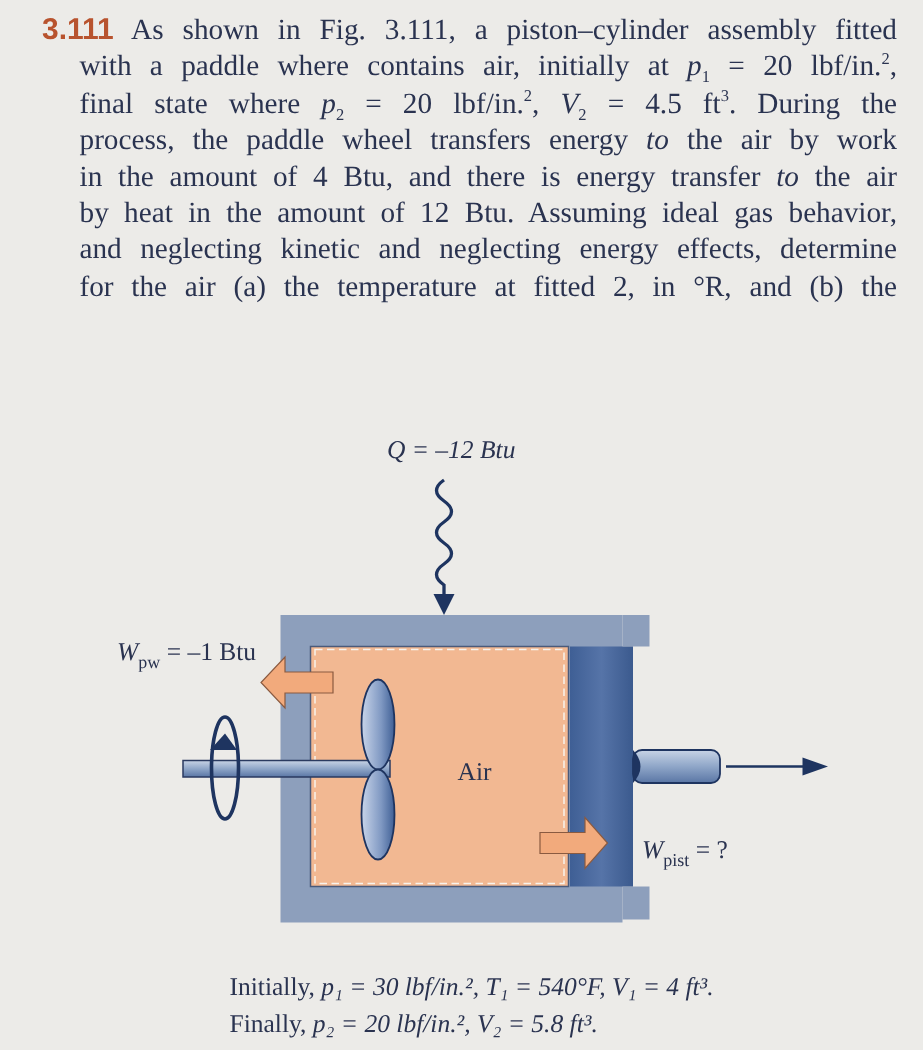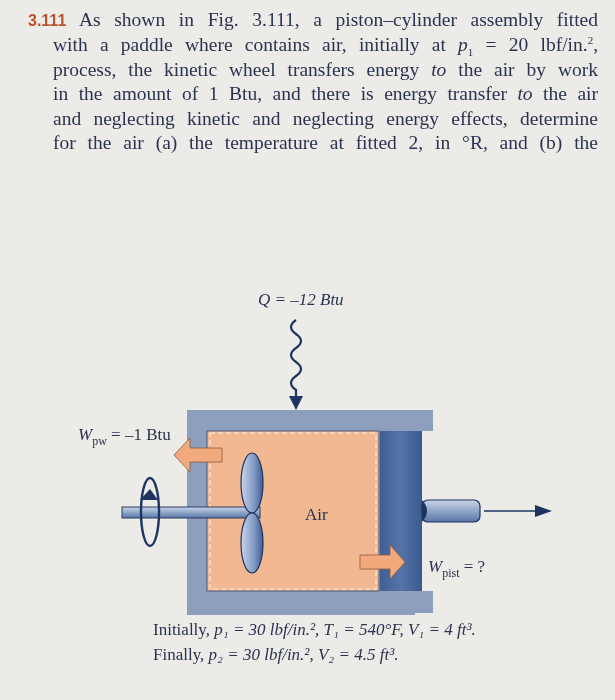--- a/index.html
+++ b/index.html
@@ -10,37 +10,39 @@
     color:#2a3350;
     position:relative;
   }
   .problem {
     position:absolute; left:28px; top:8px; width:570px;
     font-size:19.5px; line-height:24.4px;
     text-align:justify;
   }
   .problem .line { display:block; white-space:nowrap; text-align:justify; text-align-last:justify; }
   .problem .indent { padding-left:25px; }
-  .num { color:#b8532e; font-weight:bold; font-family:"Liberation Sans",sans-serif; font-size:16px; }
+  .num { color:#b8532e; font-weight:bold; font-family:"Liberation Sans",sans-serif; font-size:20px; }
   sub, sup { font-size:11px; line-height:0; }
   .it { font-style:italic; }
   svg text { font-family:"Liberation Serif","DejaVu Serif",serif; fill:#2a3350; }
   .summary {
-    position:absolute; left:153px; top:617px;
+    position:absolute; left:153px; top:645px;
     font-size:17px; line-height:25px;
   }
 </style>
 </head>
 <body>
 
 <div class="problem">
   <span class="line"><span class="num">3.111</span><span> As shown in Fig. 3.111, a piston–cylinder assembly fitted</span></span>
   <span class="line indent"><span>with a paddle where contains air, initially at </span><span class="it">p</span><sub>1</sub> <span>= 20 lbf/in.</span><sup>2</sup>,</span>
-  <span class="line indent"><span>process, the kinetic wheel transfers energy </span><span class="it">to</span><span> the air by work</span></span>
-  <span class="line indent"><span>in the amount of 1 Btu, and there is energy transfer </span><span class="it">to</span><span> the air</span></span>
+  <span class="line indent"><span>final state where </span><span class="it">p</span><sub>2</sub> <span>= 20 lbf/in.</span><sup>2</sup>, <span class="it">V</span><sub>2</sub> <span>= 4.5 ft</span><sup>3</sup><span>. During the</span></span>
+  <span class="line indent"><span>process, the paddle wheel transfers energy </span><span class="it">to</span><span> the air by work</span></span>
+  <span class="line indent"><span>in the amount of 4 Btu, and there is energy transfer </span><span class="it">to</span><span> the air</span></span>
+  <span class="line indent"><span>by heat in the amount of 12 Btu. Assuming ideal gas behavior,</span></span>
   <span class="line indent"><span>and neglecting kinetic and neglecting energy effects, determine</span></span>
   <span class="line indent"><span>for the air (a) the temperature at fitted 2, in °R, and (b) the</span></span>
 </div>
 
 <svg width="615" height="700" style="position:absolute;left:0;top:0;">
   <defs>
     <linearGradient id="rodGrad" x1="0" y1="0" x2="0" y2="1">
       <stop offset="0" stop-color="#c8d4e6"></stop>
       <stop offset="0.5" stop-color="#8fa6c8"></stop>
       <stop offset="1" stop-color="#5a76a5"></stop>
@@ -91,14 +93,14 @@
 
   <polygon points="360,555 390,555 390,545 405,562 390,579 390,569 360,569" fill="#f2aa7c" stroke="#8a5a40" stroke-width="0.8"></polygon>
 
   <text x="78" y="440" font-size="17"><tspan font-style="italic" id="wpw">W</tspan><tspan font-size="12" dy="5" id="wpwsub">pw</tspan><tspan dy="-5" id="wpwval"> = –1 Btu</tspan></text>
 
   <text x="428" y="572" font-size="17"><tspan font-style="italic" id="wpist">W</tspan><tspan font-size="12" dy="5" id="wpistsub">pist</tspan><tspan dy="-5" id="wpistval"> = ?</tspan></text>
 </svg>
 
 <div class="summary">
   <div><span>Initially, </span><span class="it">p₁ = 30 lbf/in.², T₁ = 540°F, V₁ = 4 ft³.</span></div>
-  <div><span>Finally, </span><span class="it">p₂ = 30 lbf/in.², V₂ = 4.5 ft³.</span></div>
+  <div><span>Finally, </span><span class="it">p₂ = 20 lbf/in.², V₂ = 5.8 ft³.</span></div>
 </div>
 
 </body></html>

